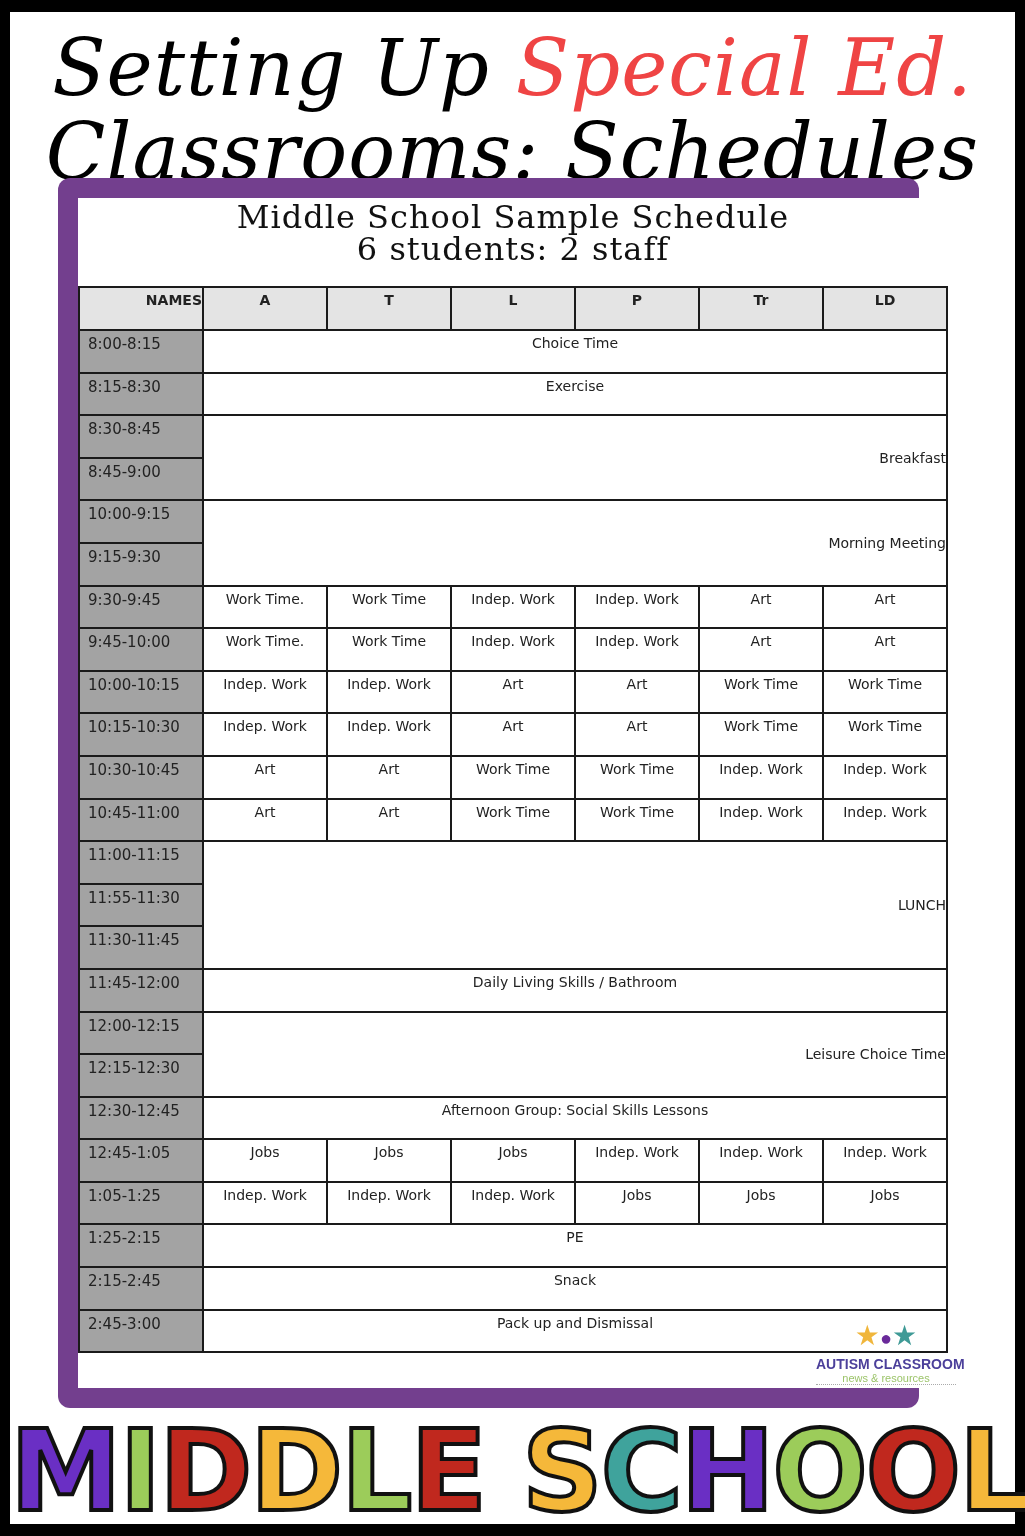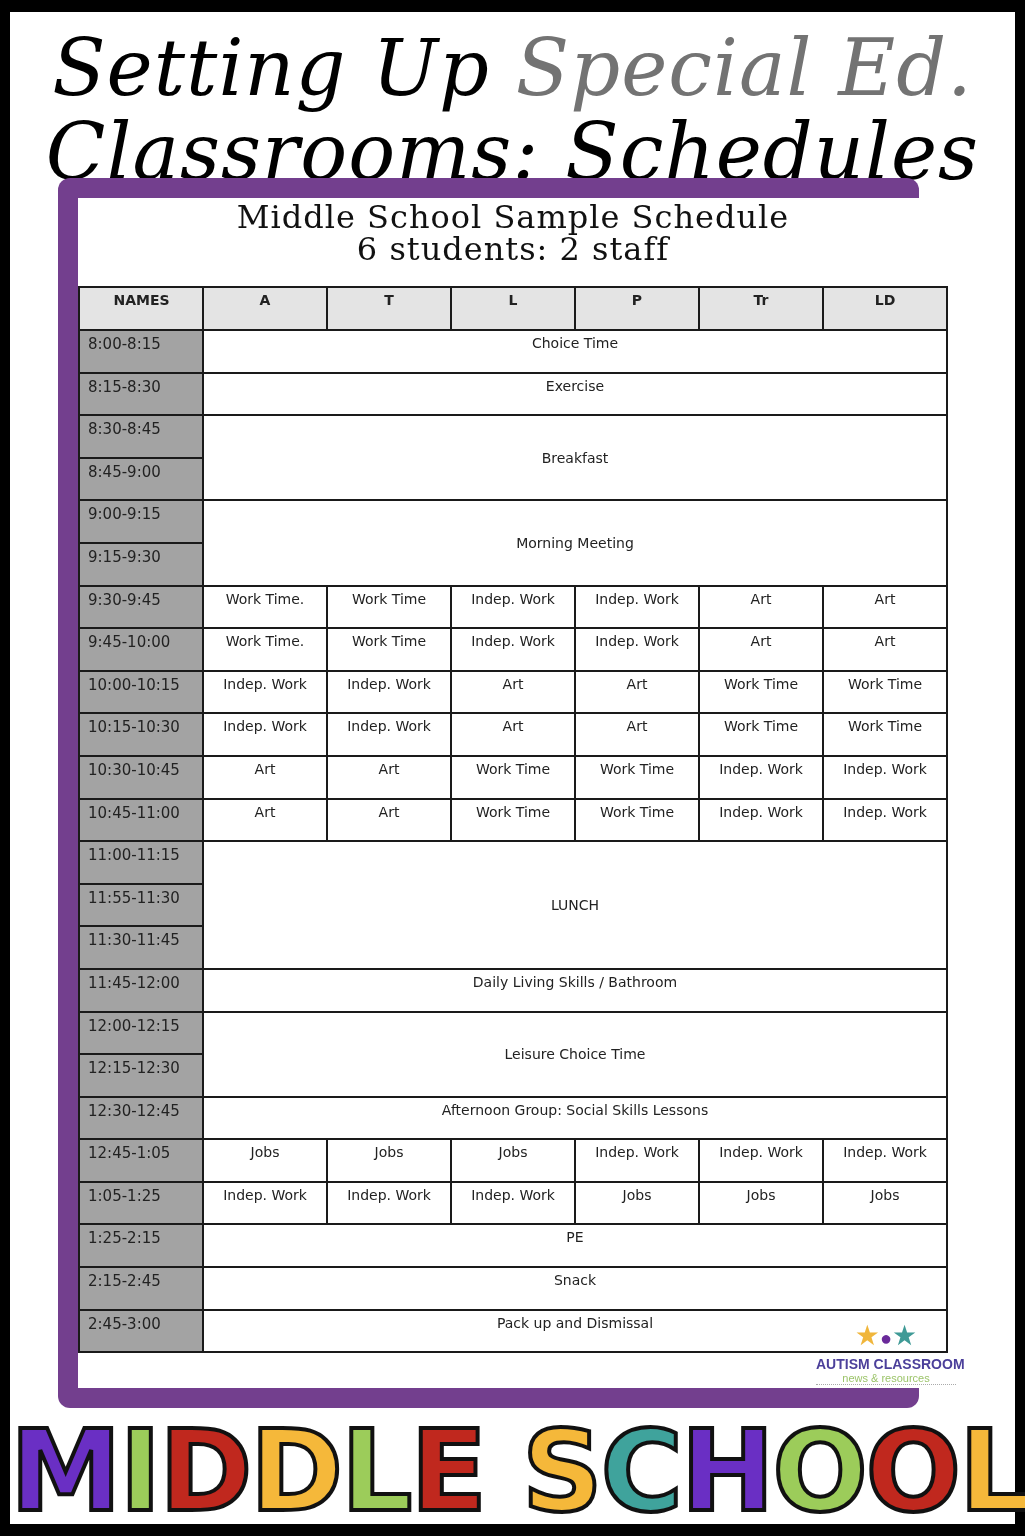--- a/index.html
+++ b/index.html
@@ -8,21 +8,21 @@
     position: absolute; left: 10px; top: 12px; width: 1005px; height: 1512px;
     background: #ffffff;
   }
   .title {
     position: absolute; left: 0; width: 1005px; text-align: center;
     font-family: "DejaVu Serif", serif; font-style: italic;
     font-size: 78px; line-height: 84px; color: #000; letter-spacing: 1px;
   }
   .title.l1 { top: 14px; }
   .title.l2 { top: 98px; }
-  .title .accent { color: #737373; text-align: center; }
+  .title .accent { color: #ef4444; text-align: center; }
   .frame {
     position: absolute; left: 48px; top: 166px; width: 861px; height: 1230px;
     background: #733f8e; border-radius: 12px;
   }
   .sheet {
     position: absolute; left: 20px; top: 20px; width: 870px; height: 1190px;
     background: #ffffff;
   }
   .sheet-title {
     position: absolute; left: 0; width: 870px; text-align: center;
@@ -35,27 +35,27 @@
     position: absolute; left: 0; top: 88px; width: 870px;
     border-collapse: collapse; table-layout: fixed;
     font-family: "DejaVu Sans", sans-serif; font-size: 14px; color: #222;
   }
   table.sched td, table.sched th {
     border: 2px solid #1a1a1a; vertical-align: top; padding-top: 4px;
   }
   table.sched th {
     background: #e4e4e4; font-weight: bold; font-size: 14px; height: 43px; text-align: center;
   }
-  table.sched th.names { text-align: center; padding-left: 1px; }
+  table.sched th.names { text-align: right; padding-left: 1px; }
   table.sched td.time {
     background: #a3a3a3; text-align: left; padding-left: 8px; width: 124px; font-size: 15px;
   }
   table.sched td.cell { text-align: center; }
   table.sched tr { height: 42.6px; }
-  table.sched td.span-mid { vertical-align: middle; padding-top: 0; }
+  table.sched td.span-mid { vertical-align: middle; padding-top: 0; text-align: right; }
   .logo {
     position: absolute; left: 738px; top: 1120px; width: 140px; height: 70px; text-align: center;
   }
   .logo .figures { font-size: 28px; line-height: 36px; }
   .logo .f1 { color: #f0b63c; }
   .logo .f2 { color: #6a2a9a; font-size: 20px; }
   .logo .f3 { color: #3f9a96; }
   .logo .name {
     font-family: "Liberation Sans", sans-serif; font-weight: bold; font-size: 14px;
     color: #4b3f9a; white-space: nowrap;
@@ -104,21 +104,21 @@
               <td class="cell" colspan="6">Exercise</td>
             </tr>
             <tr>
               <td class="time">8:30-8:45</td>
               <td class="cell span-mid" colspan="6" rowspan="2">Breakfast</td>
             </tr>
             <tr>
               <td class="time">8:45-9:00</td>
             </tr>
             <tr>
-              <td class="time">9:00-9:15</td>
+              <td class="time">10:00-9:15</td>
               <td class="cell span-mid" colspan="6" rowspan="2">Morning Meeting</td>
             </tr>
             <tr>
               <td class="time">9:15-9:30</td>
             </tr>
             <tr>
               <td class="time">9:30-9:45</td>
               <td class="cell">Work Time.</td>
               <td class="cell">Work Time</td>
               <td class="cell">Indep. Work</td>

